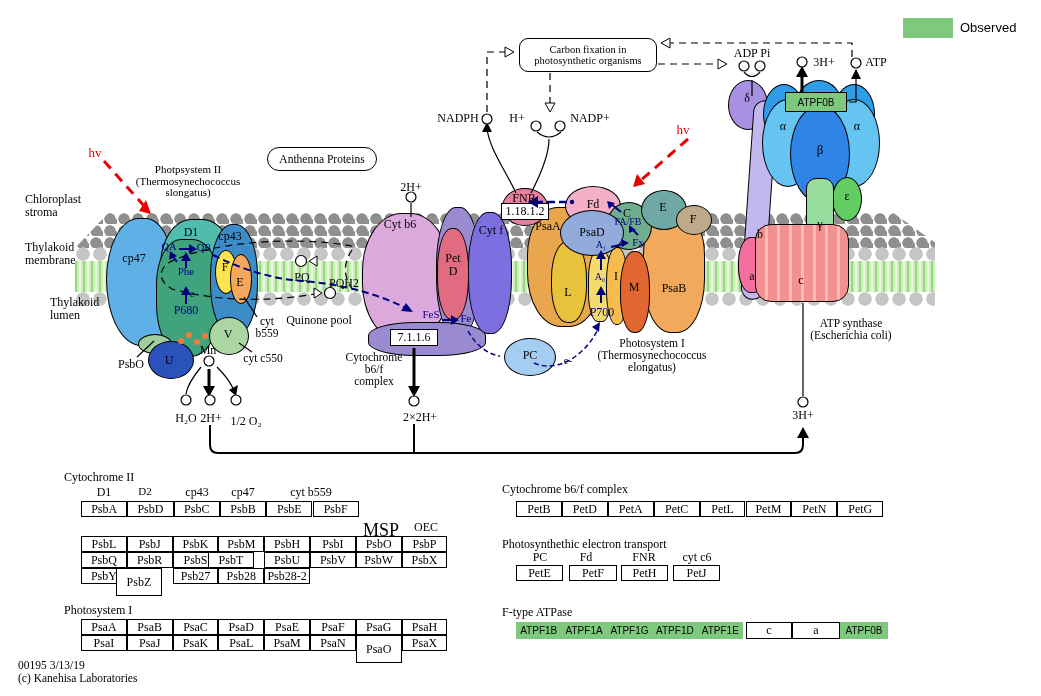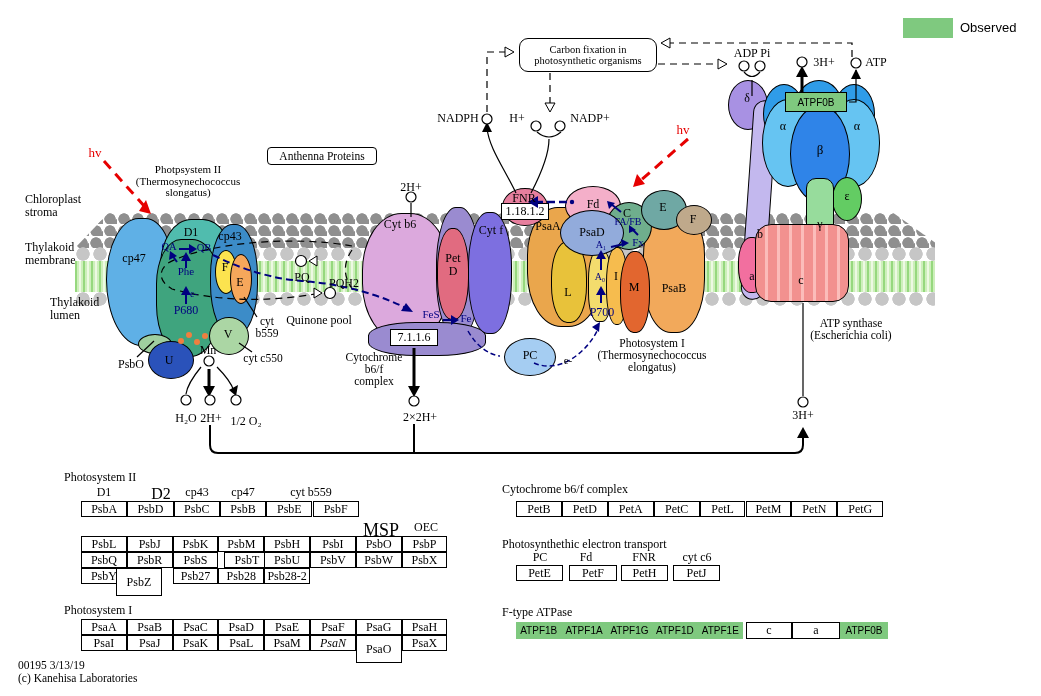--- a/index.html
+++ b/index.html
@@ -207,21 +207,21 @@
     <div class="shape" style="left: 762px; top: 99px; width: 52px; height: 88px; z-index: 10; background: rgb(102, 196, 242); border-radius: 50%;"></div>
     <div class="shape" style="left: 828px; top: 99px; width: 52px; height: 88px; z-index: 10; background: rgb(102, 196, 242); border-radius: 50%;"></div>
     <div class="shape" style="left: 790px; top: 105px; width: 60px; height: 98px; z-index: 10; background: rgb(47, 132, 232); border-radius: 50%;"></div>
     <div class="shape" style="left: 832px; top: 177px; width: 30px; height: 44px; z-index: 10; background: rgb(99, 204, 99); border-radius: 50%;"></div>
     <div class="shape" style="left: 806px; top: 178px; width: 28px; height: 88px; z-index: 10; background: rgb(151, 220, 156); border-radius: 10px;"></div>
     <div class="shape" style="left: 738px; top: 237px; width: 28px; height: 56px; z-index: 10; background: rgb(242, 111, 159); border-radius: 45%;"></div>
     <div class="shape barrel" style="left: 755px; top: 224px; width: 94px; height: 78px; z-index: 10; border-radius: 16px;"></div>
     <div class="shape greenbox" style="left: 785px; top: 92px; width: 62px; height: 20px; z-index: 10; background: rgb(127, 201, 127); white-space: pre-line;">ATPF0B</div>
     <div class="shape enzbox" style="left: 501px; top: 203px; width: 48px; height: 17px; z-index: 10; white-space: pre-line;">1.18.1.2</div>
     <div class="shape enzbox" style="left: 390px; top: 329px; width: 48px; height: 17px; z-index: 10; white-space: pre-line;">7.1.1.6</div>
-    <div class="shape rbox" style="left: 267px; top: 147px; width: 110px; height: 18px; z-index: 10; border-radius: 4px; font-size: 11.5px; white-space: pre-line;">Anthenna Proteins</div>
+    <div class="shape rbox" style="left: 267px; top: 147px; width: 110px; height: 24px; z-index: 10; border-radius: 12px; font-size: 11.5px; white-space: pre-line;">Anthenna Proteins</div>
     <div class="shape rbox" style="left: 519px; top: 38px; width: 138px; height: 34px; z-index: 10; border-radius: 9px; font-size: 10.5px; white-space: pre-line;">Carbon fixation in
 photosynthetic organisms</div>
     <div class="shape nb" style="left: 903px; top: 18px; width: 50px; height: 20px; z-index: 10; background: rgb(127, 201, 127);"></div>
     <div class="txt left sans" style="left: 960px; top: 21px; font-size: 13px;">Observed</div>
     <div class="txt left" style="left: 18px; top: 659px; font-size: 11.5px;">00195 3/13/19</div>
     <div class="txt left" style="left: 18px; top: 672px; font-size: 11.5px;">(c) Kanehisa Laboratories</div>
     <div class="txt" style="left: 95px; top: 146px; font-size: 13px; color: rgb(230, 0, 0);">hv</div>
     <div class="txt" style="left: 683px; top: 123px; font-size: 13px; color: rgb(230, 0, 0);">hv</div>
     <div class="txt left" style="left: 25px; top: 193px; font-size: 12px;">Chloroplast
 stroma</div>
@@ -298,23 +298,23 @@
     <div class="txt" style="left: 602px; top: 306px; font-size: 12px; color: rgb(0, 0, 128);">P700</div>
     <div class="txt" style="left: 747px; top: 92px; font-size: 12px;">δ</div>
     <div class="txt" style="left: 760px; top: 228px; font-size: 12px;">b</div>
     <div class="txt" style="left: 783px; top: 120px; font-size: 12px;">α</div>
     <div class="txt" style="left: 857px; top: 120px; font-size: 12px;">α</div>
     <div class="txt" style="left: 820px; top: 143px; font-size: 13px;">β</div>
     <div class="txt" style="left: 847px; top: 190px; font-size: 12px;">ε</div>
     <div class="txt" style="left: 820px; top: 218px; font-size: 12px;">γ</div>
     <div class="txt" style="left: 752px; top: 270px; font-size: 12px;">a</div>
     <div class="txt" style="left: 801px; top: 274px; font-size: 12px;">c</div>
-    <div class="txt left" style="left: 64px; top: 471px; font-size: 12px;">Photosystem II</div>
+    <div class="txt left" style="left: 64px; top: 471px; font-size: 12px;">Cytochrome II</div>
     <div class="txt" style="left: 104px; top: 486px; font-size: 12px;">D1</div>
-    <div class="txt" style="left: 161px; top: 486px; font-size: 16px;">D2</div>
+    <div class="txt" style="left: 145px; top: 486px; font-size: 11px;">D2</div>
     <div class="txt" style="left: 197px; top: 486px; font-size: 12px;">cp43</div>
     <div class="txt" style="left: 243px; top: 486px; font-size: 12px;">cp47</div>
     <div class="txt" style="left: 311px; top: 486px; font-size: 12px;">cyt b559</div>
     <div class="txt" style="left: 381px; top: 521px; font-size: 18px;">MSP</div>
     <div class="txt" style="left: 426px; top: 521px; font-size: 12px;">OEC</div>
     <div class="cell" style="left: 81px; top: 501px; width: 46.3px; height: 16px;">PsbA</div>
     <div class="cell" style="left: 127.3px; top: 501px; width: 46.3px; height: 16px;">PsbD</div>
     <div class="cell" style="left: 173.6px; top: 501px; width: 46.3px; height: 16px;">PsbC</div>
     <div class="cell" style="left: 219.9px; top: 501px; width: 46.3px; height: 16px;">PsbB</div>
     <div class="cell" style="left: 266.2px; top: 501px; width: 46.3px; height: 16px;">PsbE</div>
@@ -323,21 +323,21 @@
     <div class="cell" style="left: 126.8px; top: 536px; width: 45.8px; height: 16px;">PsbJ</div>
     <div class="cell" style="left: 172.6px; top: 536px; width: 45.8px; height: 16px;">PsbK</div>
     <div class="cell" style="left: 218.4px; top: 536px; width: 45.8px; height: 16px;">PsbM</div>
     <div class="cell" style="left: 264.2px; top: 536px; width: 45.8px; height: 16px;">PsbH</div>
     <div class="cell" style="left: 310px; top: 536px; width: 45.8px; height: 16px;">PsbI</div>
     <div class="cell" style="left: 355.8px; top: 536px; width: 45.8px; height: 16px;">PsbO</div>
     <div class="cell" style="left: 401.6px; top: 536px; width: 45.8px; height: 16px;">PsbP</div>
     <div class="cell" style="left: 81px; top: 552px; width: 45.8px; height: 16px;">PsbQ</div>
     <div class="cell" style="left: 126.8px; top: 552px; width: 45.8px; height: 16px;">PsbR</div>
     <div class="cell" style="left: 172.6px; top: 552px; width: 45.8px; height: 16px;">PsbS</div>
-    <div class="cell" style="left: 224px; top: 552px; width: 45.8px; height: 16px;">PsbT</div>
+    <div class="cell" style="left: 208px; top: 552px; width: 45.8px; height: 16px;">PsbT</div>
     <div class="cell" style="left: 264.2px; top: 552px; width: 45.8px; height: 16px;">PsbU</div>
     <div class="cell" style="left: 310px; top: 552px; width: 45.8px; height: 16px;">PsbV</div>
     <div class="cell" style="left: 355.8px; top: 552px; width: 45.8px; height: 16px;">PsbW</div>
     <div class="cell" style="left: 401.6px; top: 552px; width: 45.8px; height: 16px;">PsbX</div>
     <div class="cell" style="left: 81px; top: 568px; width: 45.8px; height: 16px;">PsbY</div>
     <div class="cell" style="left: 116px; top: 568px; width: 45.8px; height: 28px;">PsbZ</div>
     <div class="cell" style="left: 172.6px; top: 568px; width: 45.8px; height: 16px;">Psb27</div>
     <div class="cell" style="left: 218.4px; top: 568px; width: 45.8px; height: 16px;">Psb28</div>
     <div class="cell" style="left: 264.2px; top: 568px; width: 45.8px; height: 16px;">Psb28-2</div>
     <div class="txt left" style="left: 64px; top: 604px; font-size: 12px;">Photosystem I</div>
@@ -347,21 +347,21 @@
     <div class="cell" style="left: 218.4px; top: 619px; width: 45.8px; height: 16px;">PsaD</div>
     <div class="cell" style="left: 264.2px; top: 619px; width: 45.8px; height: 16px;">PsaE</div>
     <div class="cell" style="left: 310px; top: 619px; width: 45.8px; height: 16px;">PsaF</div>
     <div class="cell" style="left: 355.8px; top: 619px; width: 45.8px; height: 16px;">PsaG</div>
     <div class="cell" style="left: 401.6px; top: 619px; width: 45.8px; height: 16px;">PsaH</div>
     <div class="cell" style="left: 81px; top: 635px; width: 45.8px; height: 16px;">PsaI</div>
     <div class="cell" style="left: 126.8px; top: 635px; width: 45.8px; height: 16px;">PsaJ</div>
     <div class="cell" style="left: 172.6px; top: 635px; width: 45.8px; height: 16px;">PsaK</div>
     <div class="cell" style="left: 218.4px; top: 635px; width: 45.8px; height: 16px;">PsaL</div>
     <div class="cell" style="left: 264.2px; top: 635px; width: 45.8px; height: 16px;">PsaM</div>
-    <div class="cell" style="left: 310px; top: 635px; width: 45.8px; height: 16px; font-style: italic;">PsaN</div>
+    <div class="cell" style="left: 310px; top: 635px; width: 45.8px; height: 16px;">PsaN</div>
     <div class="cell" style="left: 355.8px; top: 635px; width: 45.8px; height: 28px;">PsaO</div>
     <div class="cell" style="left: 401.6px; top: 635px; width: 45.8px; height: 16px;">PsaX</div>
     <div class="txt left" style="left: 502px; top: 483px; font-size: 12px;">Cytochrome b6/f complex</div>
     <div class="cell" style="left: 516px; top: 501px; width: 45.9px; height: 16px;">PetB</div>
     <div class="cell" style="left: 561.9px; top: 501px; width: 45.9px; height: 16px;">PetD</div>
     <div class="cell" style="left: 607.8px; top: 501px; width: 45.9px; height: 16px;">PetA</div>
     <div class="cell" style="left: 653.7px; top: 501px; width: 45.9px; height: 16px;">PetC</div>
     <div class="cell" style="left: 699.6px; top: 501px; width: 45.9px; height: 16px;">PetL</div>
     <div class="cell" style="left: 745.5px; top: 501px; width: 45.9px; height: 16px;">PetM</div>
     <div class="cell" style="left: 791.4px; top: 501px; width: 45.9px; height: 16px;">PetN</div>

